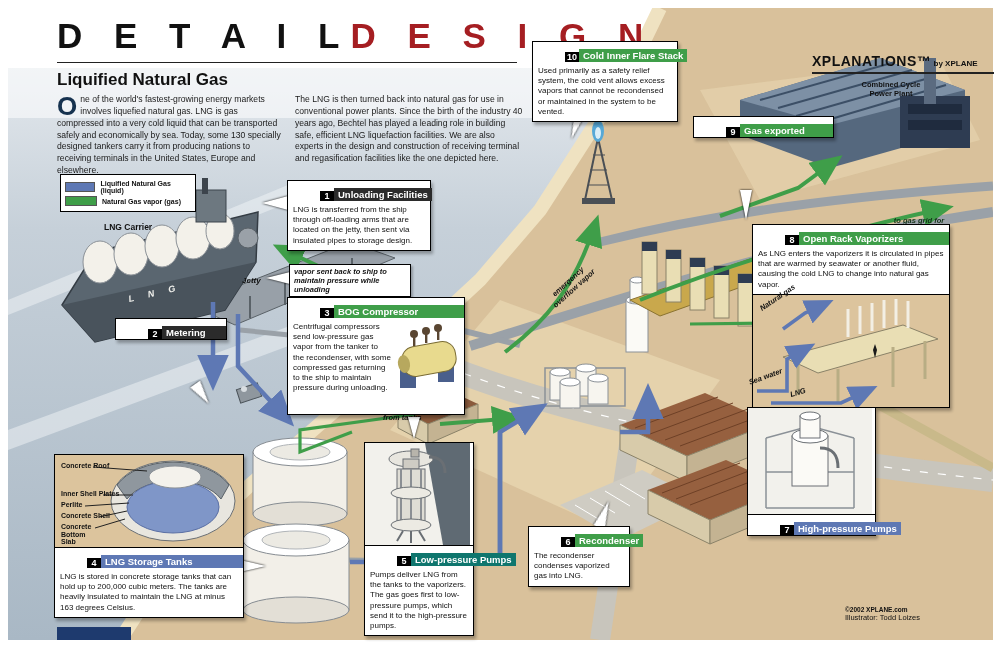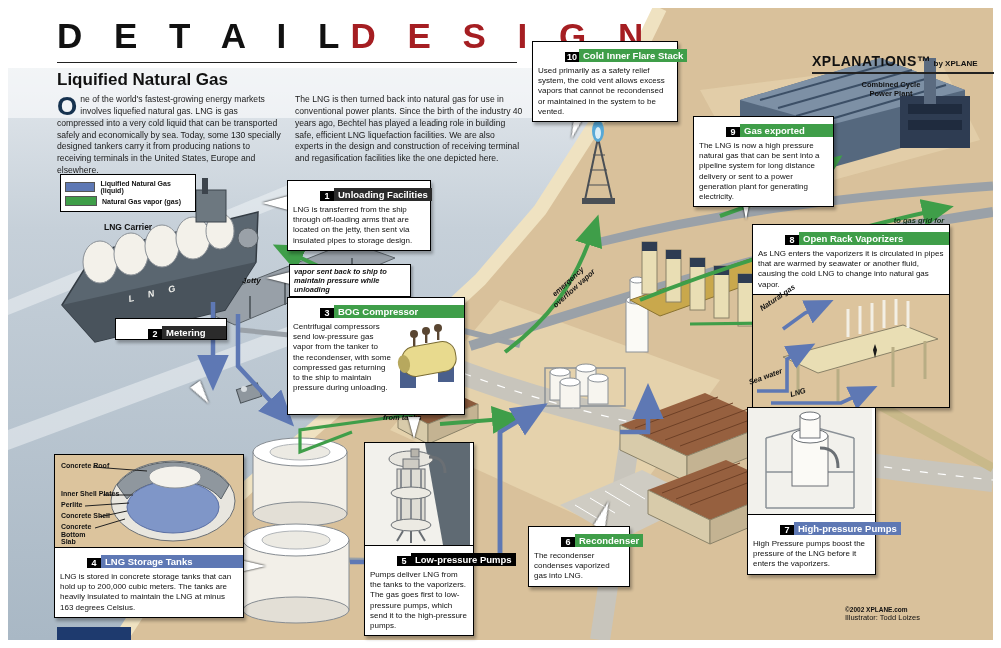--- a/index.html
+++ b/index.html
@@ -320,21 +320,20 @@
       </div>
     <div class="co-body">Used primarily as a safety relief system, the cold vent allows excess vapors that cannot be recondensed or maintained in the system to be vented.</div>
   </div>
   <div class="ptr" style="left:570px;top:110px;border-left:6px solid transparent;border-right:6px solid transparent;border-top:30px solid #fff;transform:rotate(18deg);filter:drop-shadow(0 0 1px #000);"></div>
 
   <div class="callout" style="left:693px;top:116px;width:139px;">
     <div class="co-head">
         <span class="co-num">9</span>
       <span class="co-title" style="background-color: rgb(63, 158, 73);">Gas exported</span>
       </div>
-    <div class="co-body">The LNG is now a high pressure natural gas that can be sent into a pipeline system for long distance delivery or sent to a power generation plant for generating electricity.</div>
   </div>
   <div class="ptr" style="left:740px;top:190px;border-left:6px solid transparent;border-right:6px solid transparent;border-top:30px solid #fff;filter:drop-shadow(0 0 1px #000);"></div>
 
   <div class="callout" style="left:752px;top:224px;width:196px;">
     <div class="co-head">
         <span class="co-num">8</span>
       <span class="co-title" style="background-color: rgb(63, 158, 73);">Open Rack Vaporizers</span>
       </div>
     <div class="co-body">As LNG enters the vaporizers it is circulated in pipes that are warmed by seawater or another fluid, causing the cold LNG to change into natural gas vapor.</div>
     <div class="co-img sand-bg" style="height:112px;border-top:1.2px solid #000;">
@@ -418,21 +417,21 @@
             <path d="M56,26 L56,82"></path>
           </g>
         <ellipse cx="46" cy="50" rx="20" ry="6" fill="#eceae3" stroke="#6a6f74"></ellipse>
         <ellipse cx="46" cy="82" rx="20" ry="6" fill="#eceae3" stroke="#6a6f74"></ellipse>
         <path d="M38,88 L32,98 M54,88 L60,98 M46,88 L46,100" stroke="#6a6f74" stroke-width="2"></path>
         <path d="M64,14 C76,14 80,20 80,30" stroke="#6a6f74" stroke-width="3" fill="none"></path>
       </svg>
     </div>
     <div class="co-head" style="border-top:1.2px solid #000;">
         <span class="co-num">5</span>
-      <span class="co-title" style="background-color: #000000; margin-top: 40px;">Low-pressure Pumps</span>
+      <span class="co-title" style="background-color: #0f766e; margin-top: 40px;">Low-pressure Pumps</span>
       </div>
     <div class="co-body">Pumps deliver LNG from the tanks to the vaporizers. The gas goes first to low-pressure pumps, which send it to the high-pressure pumps.</div>
   </div>
 
   <div class="callout" style="left:528px;top:526px;width:100px;">
     <div class="co-head">
         <span class="co-num">6</span>
       <span class="co-title" style="background-color: rgb(63, 158, 73);">Recondenser</span>
       </div>
     <div class="co-body">The recondenser condenses vaporized gas into LNG.</div>
@@ -451,21 +450,20 @@
         <ellipse cx="62" cy="28" rx="18" ry="7" fill="#fff" stroke="#6a6f74"></ellipse>
         <rect x="52" y="8" width="20" height="22" fill="#fbfaf6" stroke="#6a6f74"></rect>
         <ellipse cx="62" cy="8" rx="10" ry="4" fill="#fff" stroke="#6a6f74"></ellipse>
         <path d="M72,40 C86,40 90,48 90,60" stroke="#6a6f74" stroke-width="3" fill="none"></path>
       </svg>
     </div>
     <div class="co-head" style="border-top:1.2px solid #000;">
         <span class="co-num">7</span>
       <span class="co-title" style="background-color: rgb(94, 120, 180);">High-pressure Pumps</span>
       </div>
-    <div class="co-body">High Pressure pumps boost the pressure of the LNG before it enters the vaporizers.</div>
   </div>
 
   <div class="slabel" style="left:104px;top:222px;font-size:8.5px;">LNG Carrier</div>
   <div class="slabel ital" style="left:242px;top:276px;font-size:8px;">Jetty</div>
   <div class="slabel ital" style="left:128px;top:288px;color:#f0f0ec;letter-spacing:6px;transform:rotate(-13deg);font-size:9px;">L  N  G</div>
   <div class="slabel ital" style="left:383px;top:404px;width:44px;">flash gas from tanks</div>
   <div class="slabel ital" style="left:542px;top:276px;width:58px;transform:rotate(-42deg);text-align:center;">emergency overflow vapor</div>
   <div class="slabel ital" style="left:886px;top:216px;width:66px;text-align:center;color:#15341a;">to gas grid for distribution</div>
   <div class="slabel" style="left:856px;top:80px;width:70px;text-align:center;font-size:7.5px;line-height:1.2;">Combined Cycle Power Plant</div>
 

